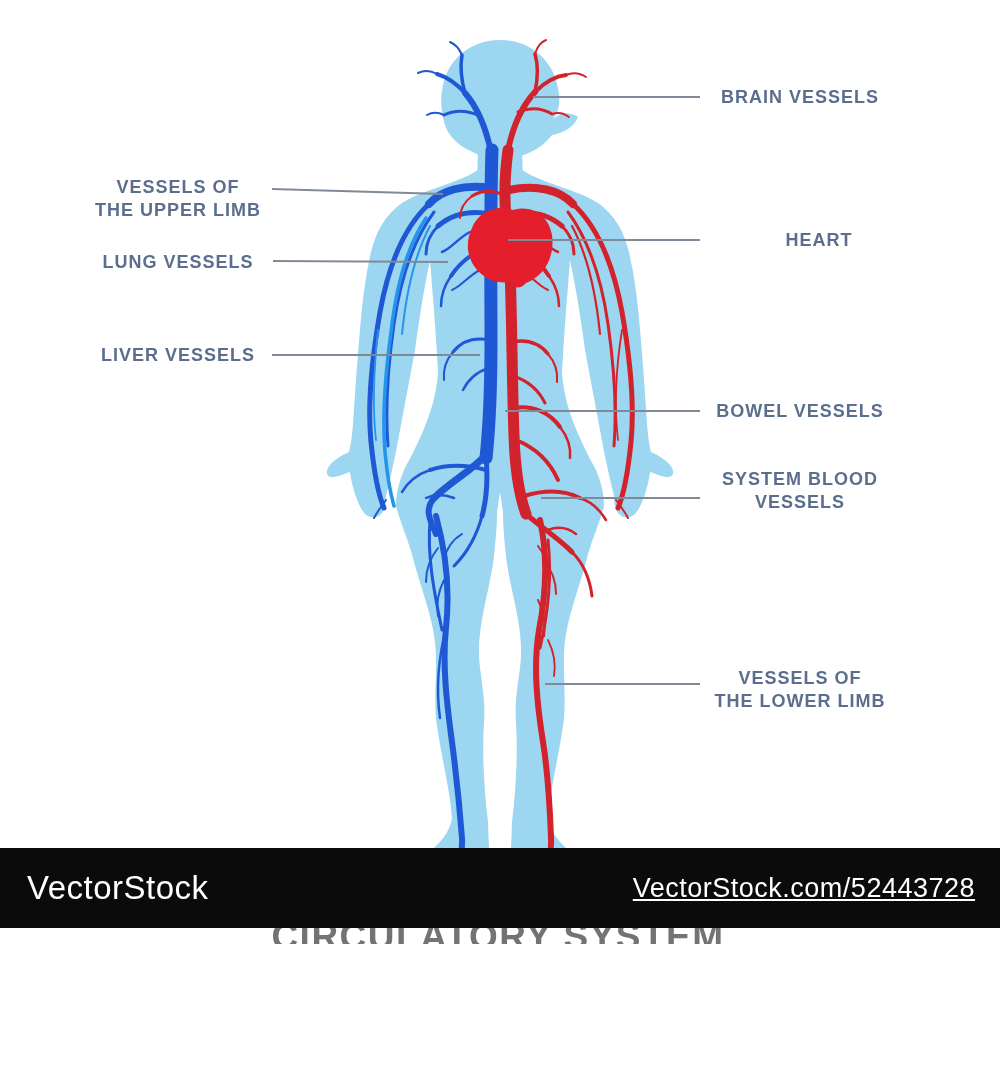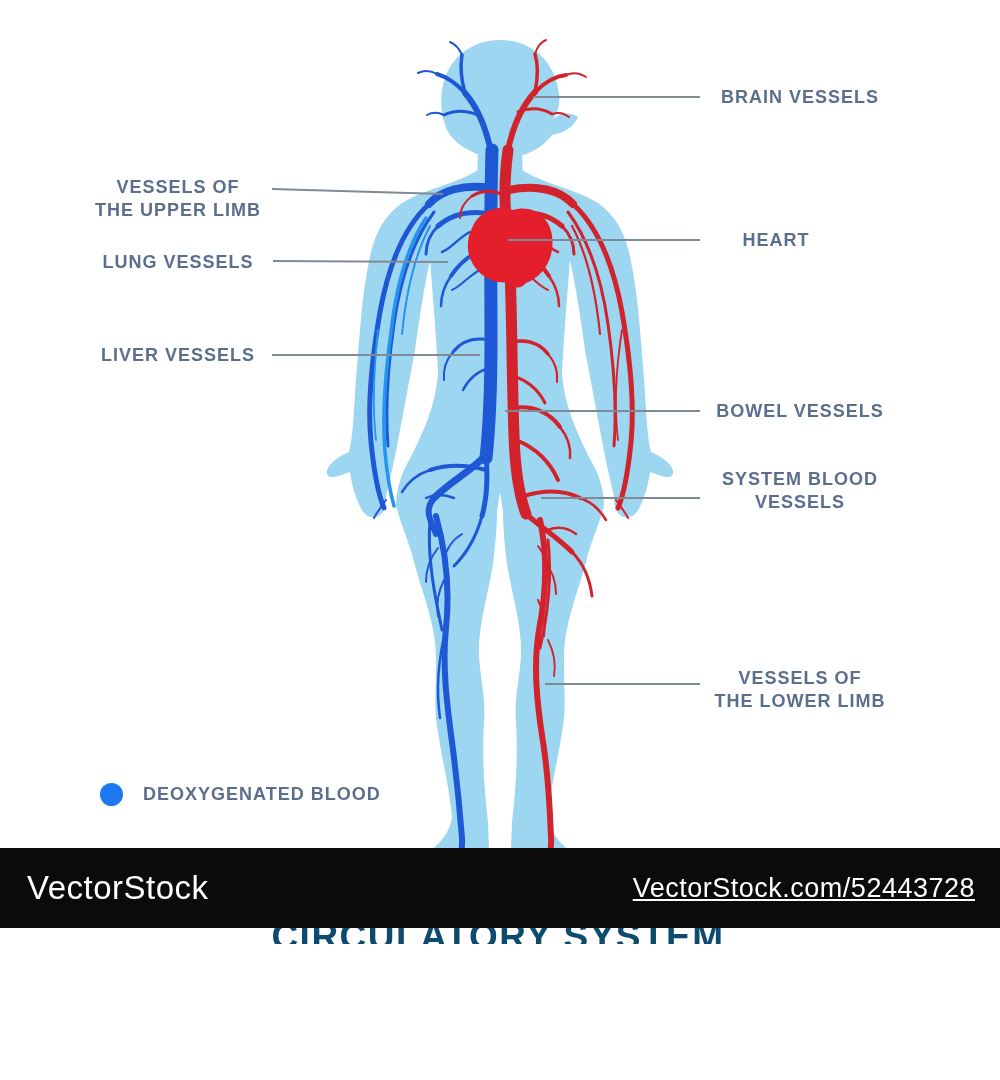--- a/index.html
+++ b/index.html
@@ -8,21 +8,21 @@
     font-family:"Liberation Sans", sans-serif;
   }
   .art{position:absolute;left:0;top:0;}
   .lbl{
     position:absolute;transform:translate(-50%,-50%);
     color:#5c6e8e;font-weight:bold;font-size:18px;letter-spacing:1px;
     text-align:center;line-height:23px;white-space:nowrap;
   }
   .title{
     position:absolute;transform:translate(-50%,-50%);
-    color:#0c4a6e;font-weight:bold;font-size:37px;letter-spacing:1.5px;white-space:nowrap;
+    color:#737373;font-weight:bold;font-size:37px;letter-spacing:1.5px;white-space:nowrap;
   }
   .legend{position:absolute;left:100px;top:782px;}
   .legend-row{display:flex;align-items:center;height:24px;margin-bottom:20px;}
   .dot{width:23px;height:23px;border-radius:50%;margin-right:20px;flex:0 0 auto;}
   .dot-arterial{background:#d8232f;}
   .dot-deoxy{background:#1d78f2;}
   .legend-text{color:#5c6e8e;font-weight:bold;font-size:18px;letter-spacing:1px;white-space:nowrap;}
   .wm-bar{
     position:absolute;left:0;bottom:16px;width:1000px;height:80px;background:#0b0b0b;
     display:flex;align-items:center;justify-content:space-between;
@@ -254,41 +254,37 @@
 
   <div class="lbl" style="left:800px;top:97px">BRAIN VESSELS</div>
 
   <div class="lbl" style="left:178px;top:199px">
     <div>VESSELS OF</div>
     <div>THE UPPER LIMB</div>
   </div>
 
   <div class="lbl" style="left:178px;top:262px">LUNG VESSELS</div>
 
-  <div class="lbl" style="left:776px;top:240px">HEART</div>
+  <div class="lbl" style="left:819px;top:240px">HEART</div>
 
   <div class="lbl" style="left:178px;top:355px">LIVER VESSELS</div>
 
   <div class="lbl" style="left:800px;top:411px">BOWEL VESSELS</div>
 
   <div class="lbl" style="left:800px;top:491px">
     <div>SYSTEM BLOOD</div>
     <div>VESSELS</div>
   </div>
 
   <div class="lbl" style="left:800px;top:690px">
     <div>VESSELS OF</div>
     <div>THE LOWER LIMB</div>
   </div>
 
   <div class="legend">
-    <div class="legend-row">
-      <div class="dot dot-deoxy"></div>
-      <div class="legend-text">DEOXYGENATED BLOOD</div>
-    </div>
   </div>
 
   <div class="title" style="left:498px;top:937px">CIRCULATORY SYSTEM</div>
 
   <div class="wm-bar">
     <div class="wm-logo">VectorStock</div>
     <div class="wm-url">VectorStock.com/52443728</div>
   </div>
 
 </div>

